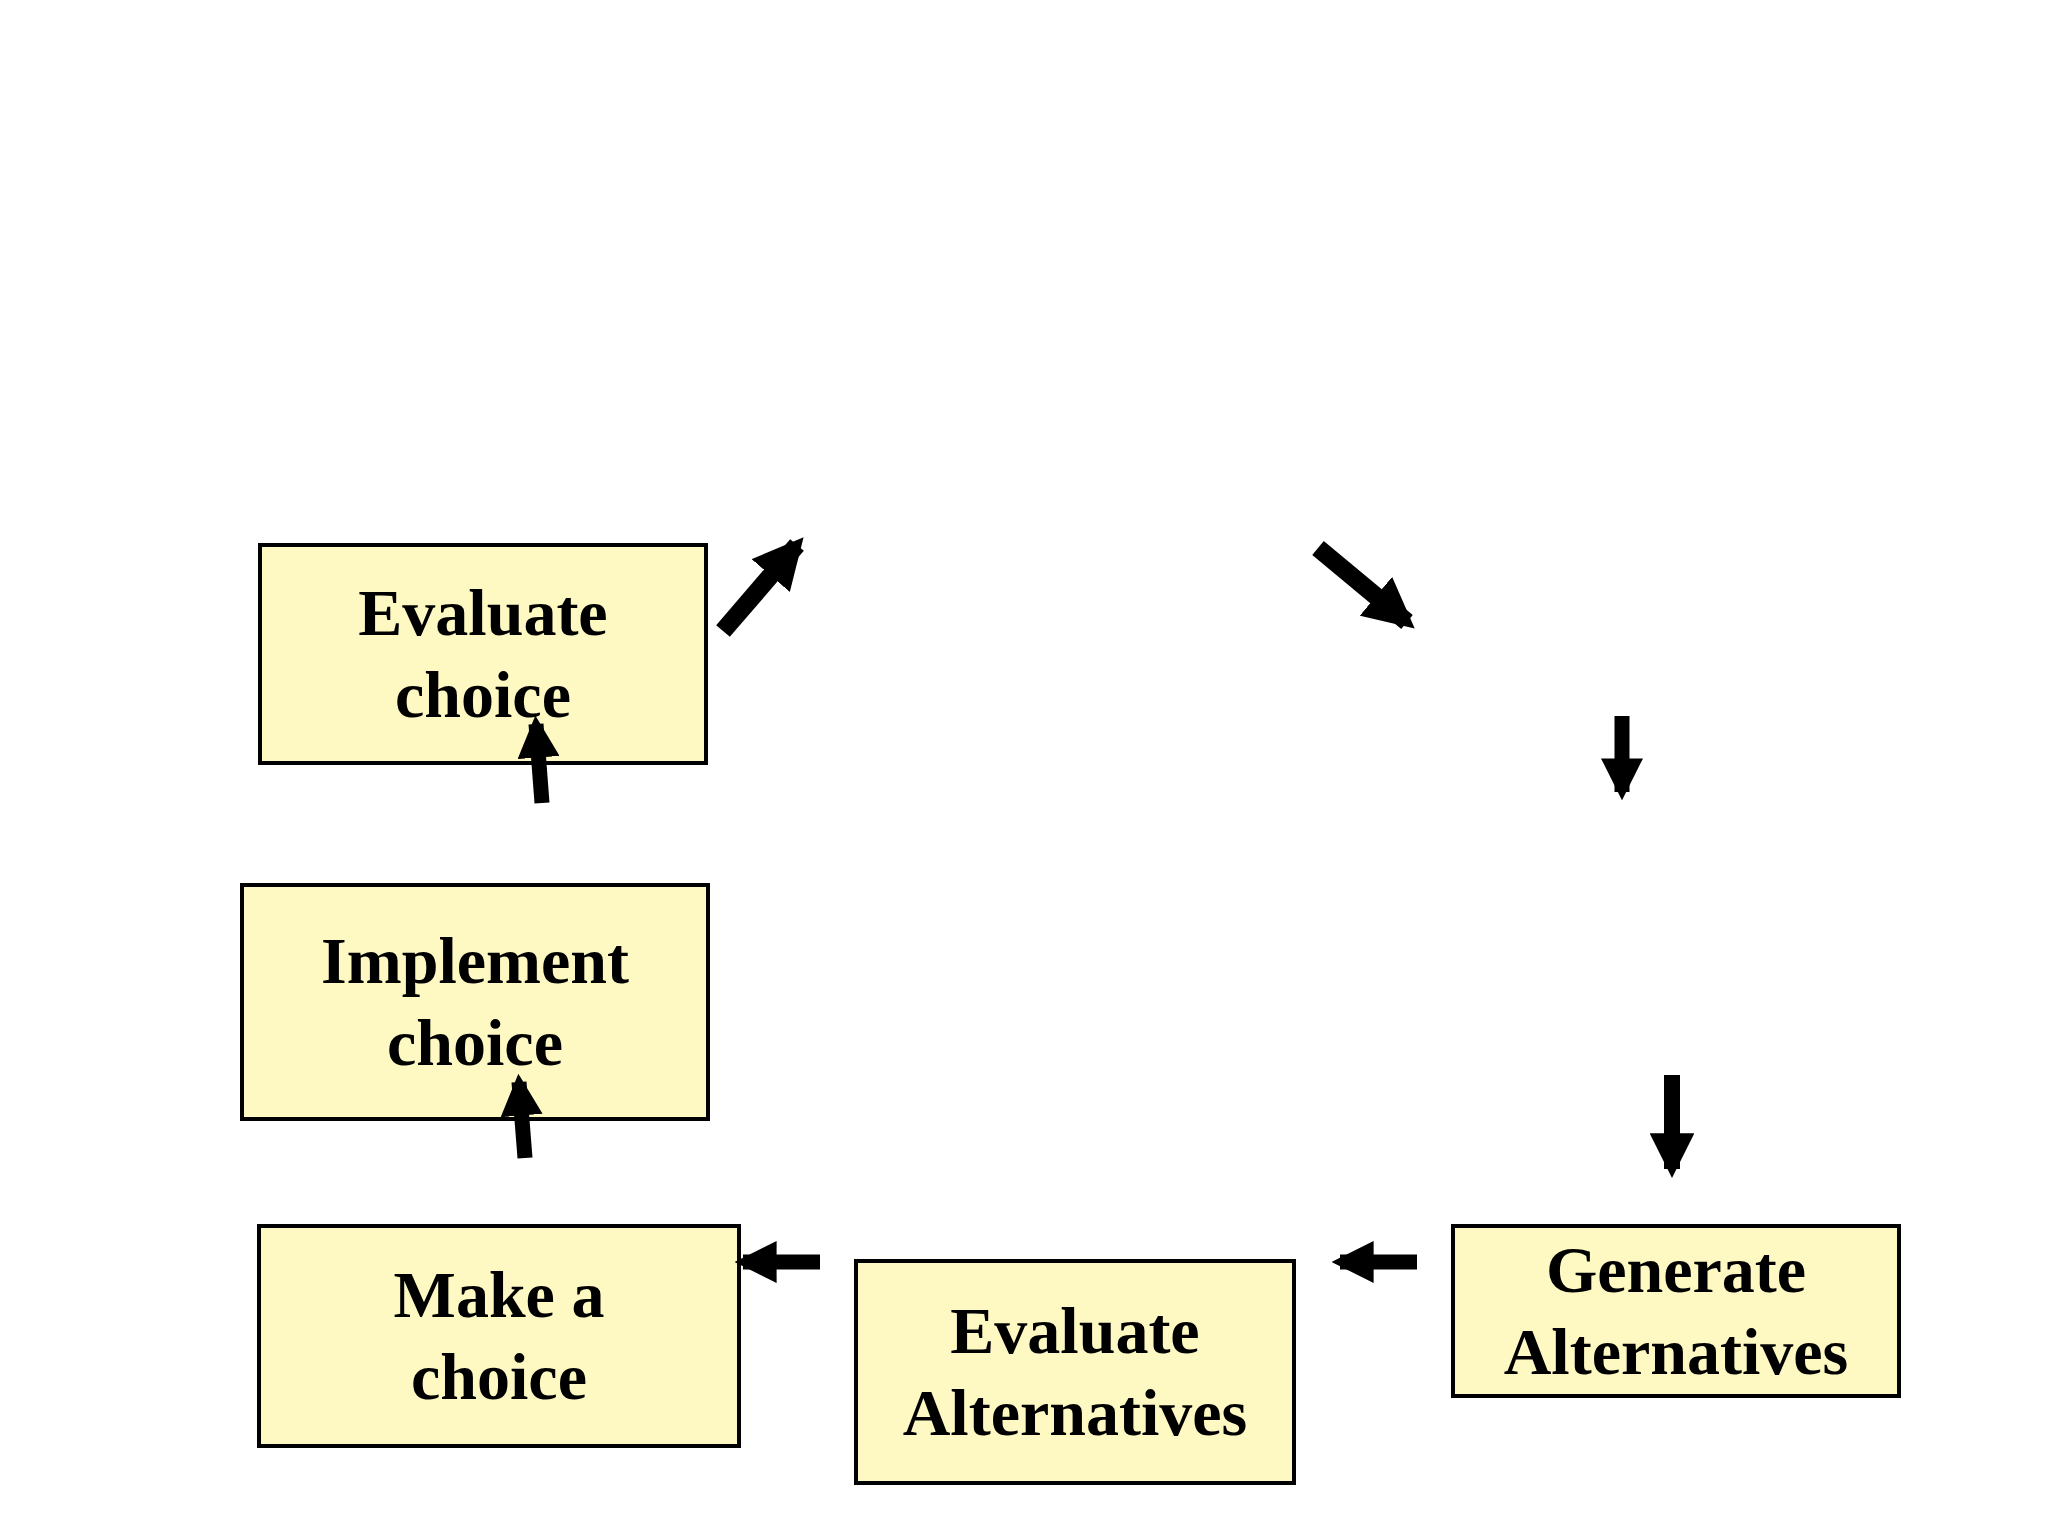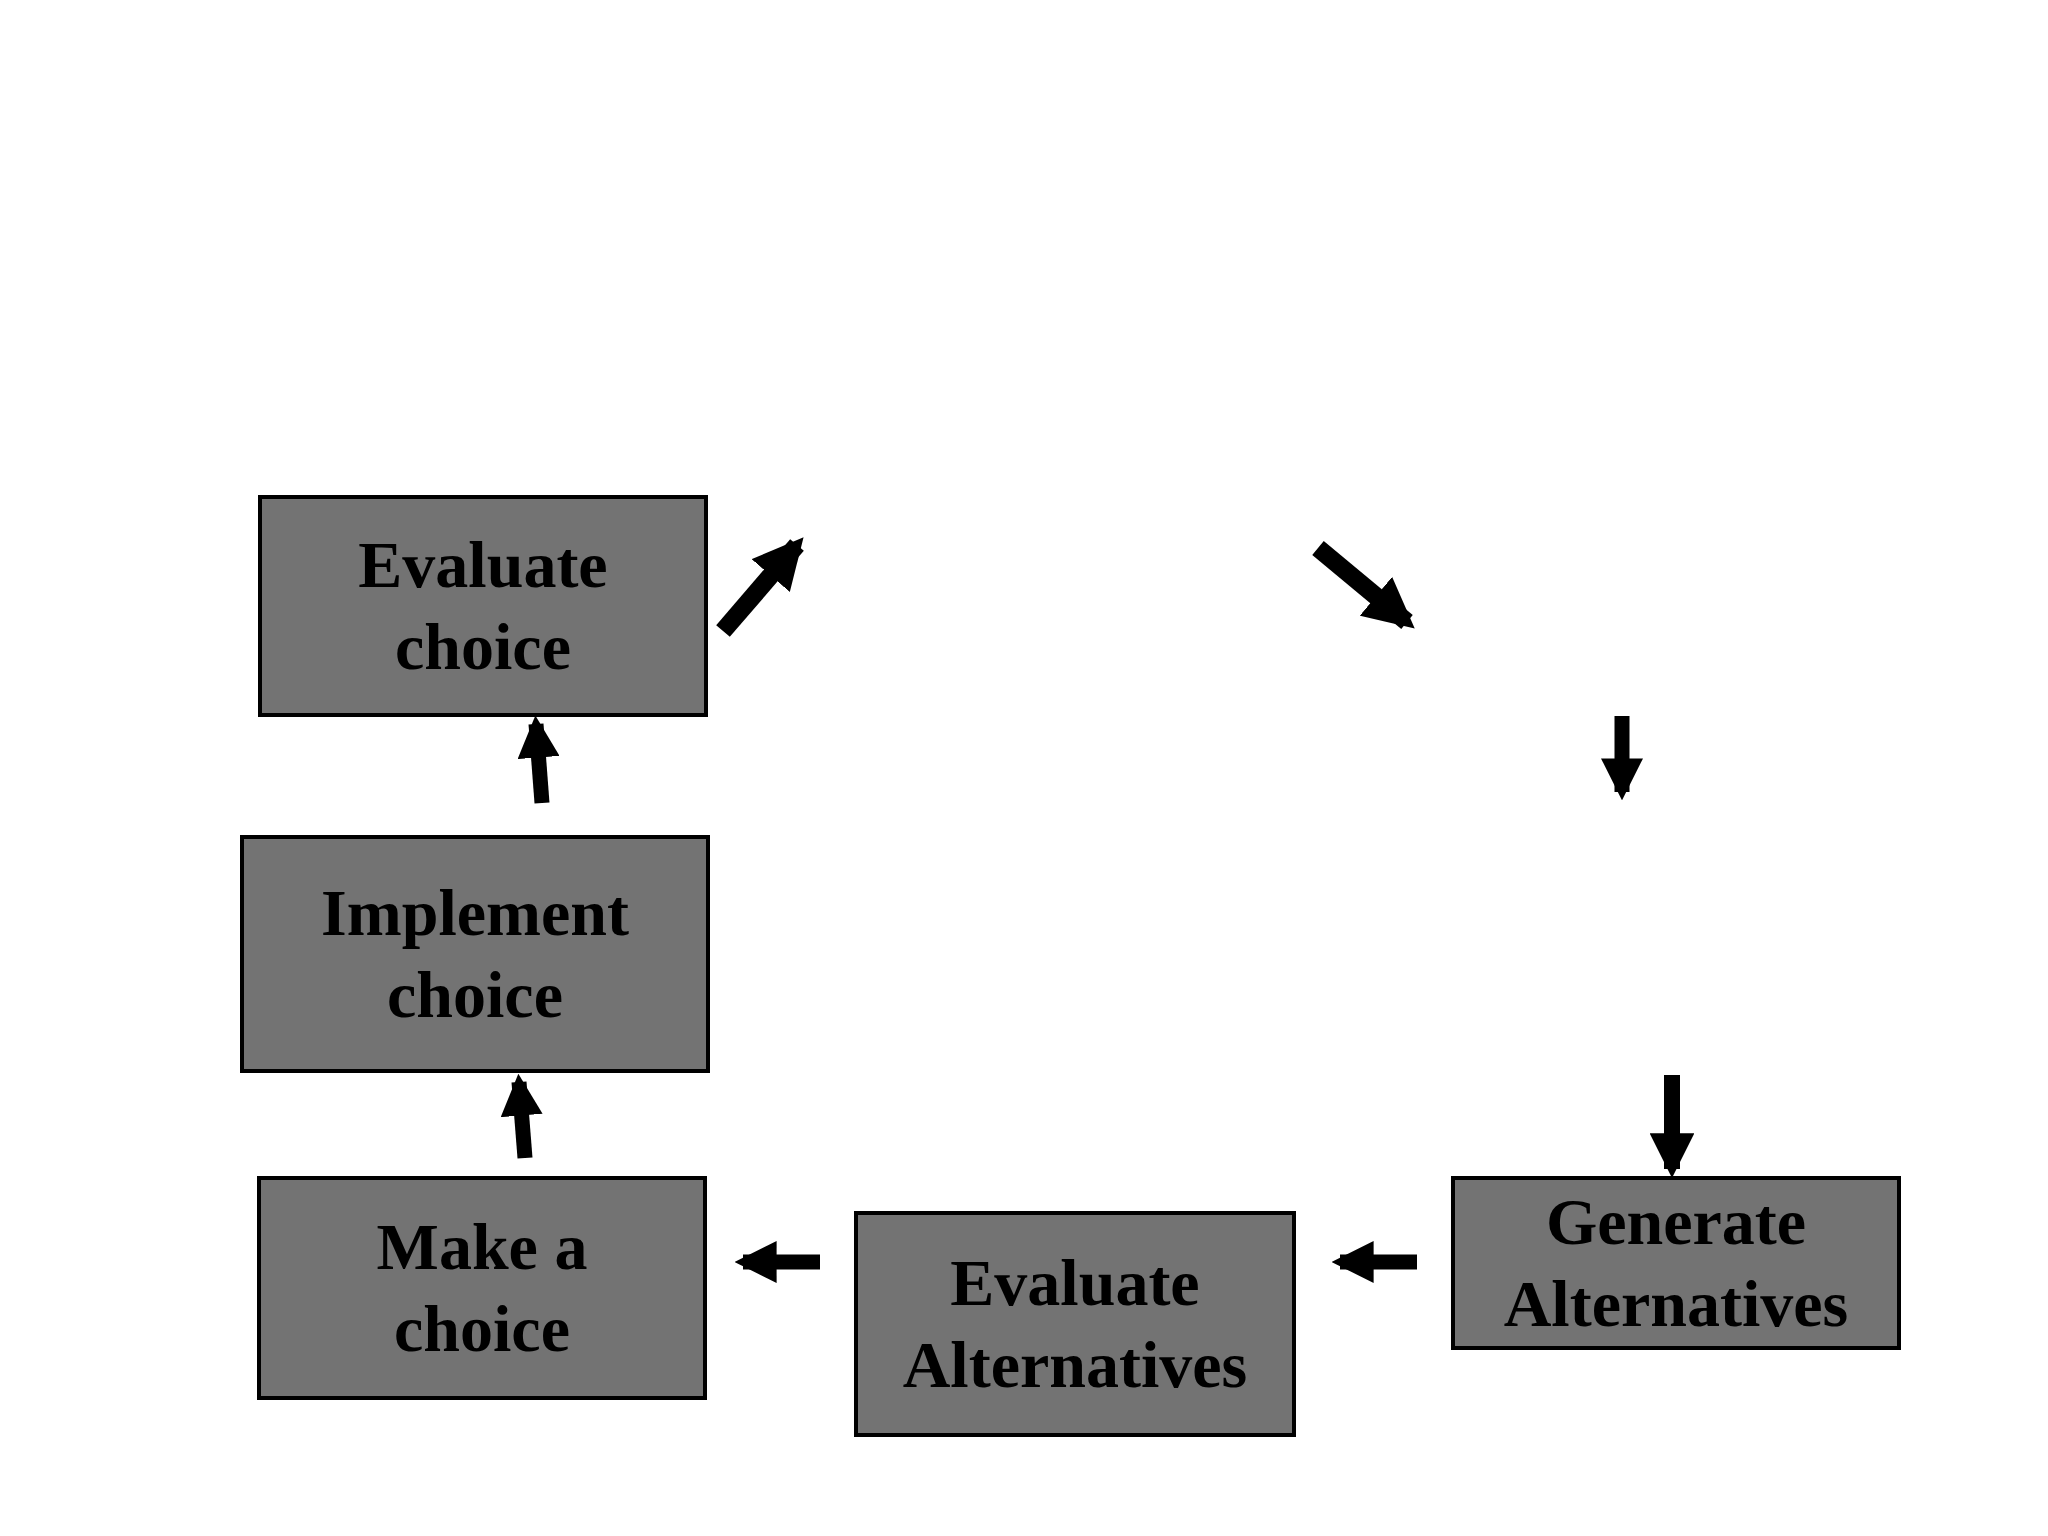--- a/index.html
+++ b/index.html
@@ -12,34 +12,35 @@
     width: 2048px;
     height: 1536px;
     background: #ffffff;
     overflow: hidden;
     font-family: "Liberation Serif", "DejaVu Serif", serif;
   }
   .node {
     position: absolute;
     box-sizing: border-box;
     border: 4px solid #000000;
-    background: #737373;
+    background: #fef9c3;
     display: flex;
     align-items: center;
     justify-content: center;
     text-align: center;
     font-weight: 700;
     font-size: 66px;
     line-height: 1.25;
     color: #000000;
     white-space: pre-line;
+    margin-top: 48px;
   }
   #node-evaluate-choice       { left: 258px;  top: 495px;  width: 450px; height: 222px; }
   #node-implement-choice      { left: 240px;  top: 835px;  width: 470px; height: 238px; }
-  #node-make-a-choice         { left: 257px;  top: 1176px; width: 450px; height: 224px; }
+  #node-make-a-choice         { left: 257px;  top: 1176px; width: 484px; height: 224px; }
   #node-evaluate-alternatives { left: 854px;  top: 1211px; width: 442px; height: 226px; }
   #node-generate-alternatives { left: 1451px; top: 1176px; width: 450px; height: 174px; }
   #node-predecision           { left: 1488px; top: 835px;  width: 448px; height: 222px; }
   #node-define-objectives     { left: 1417px; top: 494px;  width: 495px; height: 206px; }
   #arrow-layer {
     position: absolute;
     left: 0; top: 0;
     width: 2048px;
     height: 1536px;
     pointer-events: none;

